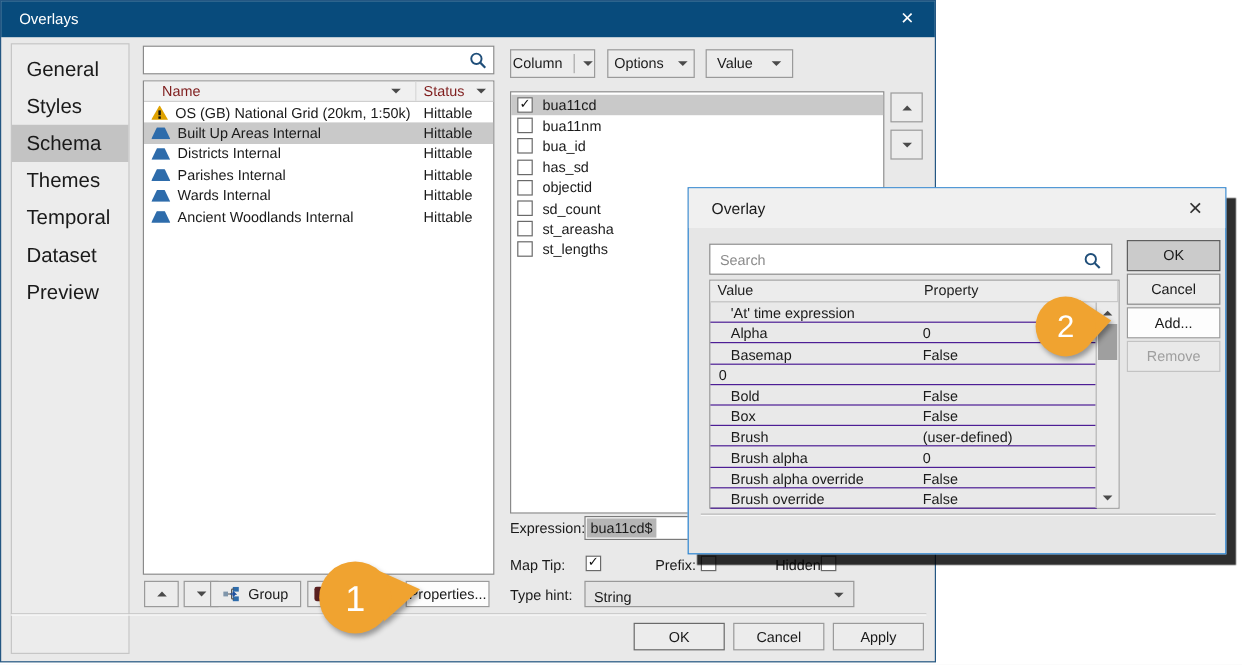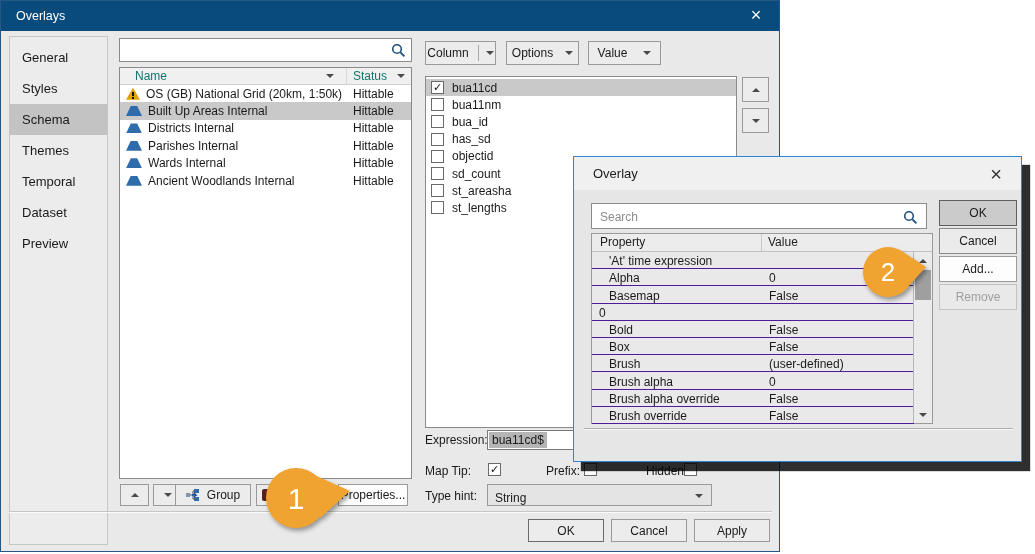--- a/index.html
+++ b/index.html
@@ -18,33 +18,33 @@
     position:absolute; left:0; top:0; right:0; height:30px;
     background:#084b7c; color:#fff; display:flex; align-items:center;
     padding-left:15px; font-size:12.5px;
   }
   .m-close { position:absolute; right:12px; top:2px; color:#fff; font-size:18px;
     width:22px; height:24px; text-align:center; line-height:24px; cursor:default; }
   .sidebar {
     position:absolute; left:8px; top:35px; width:99px; height:509px;
     background:#ececec; border:1px solid #c6c6c6; padding-top:5px;
   }
-  .sb-item { height:31px; line-height:31px; padding-left:12px; font-size:13px; }
+  .sb-item { height:31px; line-height:31px; padding-left:12px; font-size:17px; }
   .sb-item.sel { background:#c3c3c3; }
   .m-search {
     position:absolute; left:118px; top:37px; width:293px; height:24px;
     background:#fff; border:1px solid #8a8a8a;
   }
   .m-search svg, .p-search svg { position:absolute; right:5px; top:4px; }
   .m-table {
     position:absolute; left:118px; top:66px; width:293px; height:412px;
     background:#fff; border:1px solid #8a8a8a;
   }
   .t-header { display:flex; height:17px; background:#f0f0f0; border-bottom:1px solid #cfcfcf; }
-  .t-hcell { position:relative; padding-left:15px; line-height:16px; color:#0f766e; }
+  .t-hcell { position:relative; padding-left:15px; line-height:16px; color:#7f1d1d; }
   .t-hcell.c1 { width:227px; border-right:1px solid #d8d8d8; }
   .t-hcell.c2 { flex:1; padding-left:6px; }
   .t-hcell .tri-down { position:absolute; top:6px; }
   .t-hcell.c1 .tri-down { right:12px; }
   .t-hcell.c2 .tri-down { right:6px; }
   .t-row { display:flex; height:17.4px; align-items:center; }
   .t-row.sel { background:#c9c9c9; }
   .t-name { width:227px; display:flex; align-items:center; padding-left:6px; overflow:hidden; white-space:nowrap; }
   .t-name .ic { margin-right:6px; flex:none; }
   .t-status { flex:1; padding-left:6px; }
@@ -329,22 +329,22 @@
   <div class="p-search">
     <span class="ph">Search</span>
     <svg width="15" height="15" viewBox="0 0 15 15" style="position:absolute;">
       <circle cx="6" cy="6" r="4.3" fill="none" stroke="#1f4e79" stroke-width="1.6"></circle>
       <line x1="9.4" y1="9.4" x2="13.4" y2="13.4" stroke="#1f4e79" stroke-width="1.8"></line>
     </svg>
   </div>
 
   <div class="grid">
     <div class="g-header">
+      <div class="g-hcell c2">Value</div>
       <div class="g-hcell c1">Property</div>
-      <div class="g-hcell c2">Value</div>
     </div>
     <div id="gridbody">
         <div class="g-row">
           <div class="g-prop">'At' time expression</div>
           <div class="g-val"></div>
         </div>
         <div class="g-row">
           <div class="g-prop">Alpha</div>
           <div class="g-val">0</div>
         </div>

